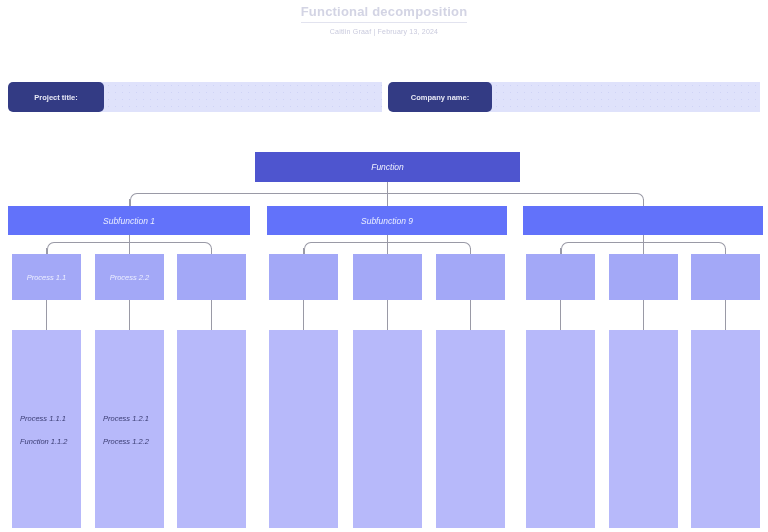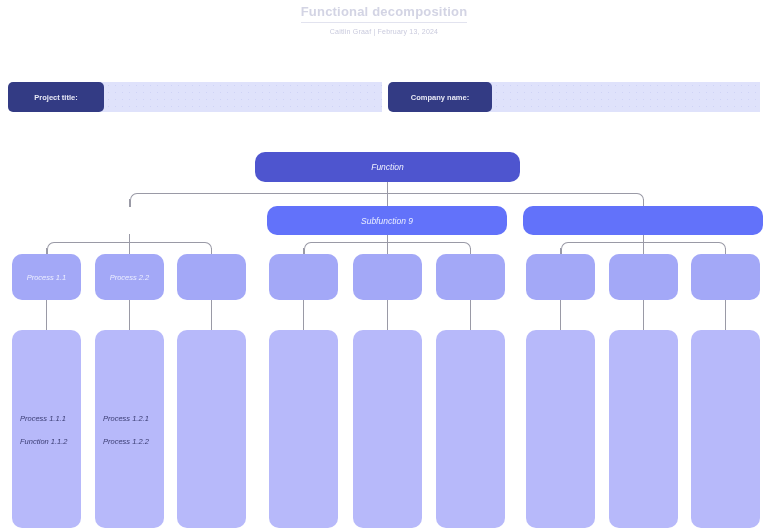--- a/index.html
+++ b/index.html
@@ -29,21 +29,21 @@
   }
   .field-blank {
     flex: 1 1 auto; background-color: #dfe2fb;
     background-image: radial-gradient(#cfd3f6 0.7px, transparent 0.8px);
     background-size: 7px 7px;
     margin-left: -6px;
   }
 
   
   .node {
-    position: absolute; border-radius: 10px;
+    position: absolute; border-radius: 0;
     display: flex; align-items: center; justify-content: center;
     font-style: italic; text-align: center;
   }
   .node.level-function { background: #4e55cf; color: #eef0ff; font-size: 8.5px; }
   .node.level-subfunction { background: #6272fa; color: #e8ecff; font-size: 8.5px; }
   .node.level-process { background: #a3a8f7; color: #eceeff; font-size: 7.5px; }
   .node.level-detail {
     background: #b7b9fa; color: #3a3c72; font-size: 7.5px;
     align-items: flex-start; justify-content: center;
     flex-direction: column; padding: 10px 8px 8px 8px; gap: 14px;
@@ -110,20 +110,21 @@
   <div class="conn conn-v" style="left:211px; top:300px; height:30px;"></div>
   <div class="conn conn-v" style="left:303px; top:300px; height:30px;"></div>
   <div class="conn conn-v" style="left:387px; top:300px; height:30px;"></div>
   <div class="conn conn-v" style="left:470px; top:300px; height:30px;"></div>
   <div class="conn conn-v" style="left:560px; top:300px; height:30px;"></div>
   <div class="conn conn-v" style="left:643px; top:300px; height:30px;"></div>
   <div class="conn conn-v" style="left:725px; top:300px; height:30px;"></div>
 
   <div class="node level-function" style="left:255px; top:152px; width:265px; height:30px;">Function</div>
 
+  <div class="node level-subfunction" style="left:8px;   top:206px; width:242px; height:29px;">Subfunction 1</div>
   <div class="node level-subfunction" style="left:267px; top:206px; width:240px; height:29px;">Subfunction 9</div>
   <div class="node level-subfunction" style="left:523px; top:206px; width:240px; height:29px;"></div>
 
   <div class="node level-process" style="left:12px;  top:254px; width:69px; height:46px;text-align:right;">Process 1.1</div>
   <div class="node level-process" style="left:95px;  top:254px; width:69px; height:46px;">Process 2.2</div>
   <div class="node level-process" style="left:177px; top:254px; width:69px; height:46px;"></div>
 
   <div class="node level-process" style="left:269px; top:254px; width:69px; height:46px;"></div>
   <div class="node level-process" style="left:353px; top:254px; width:69px; height:46px;"></div>
   <div class="node level-process" style="left:436px; top:254px; width:69px; height:46px;"></div>

